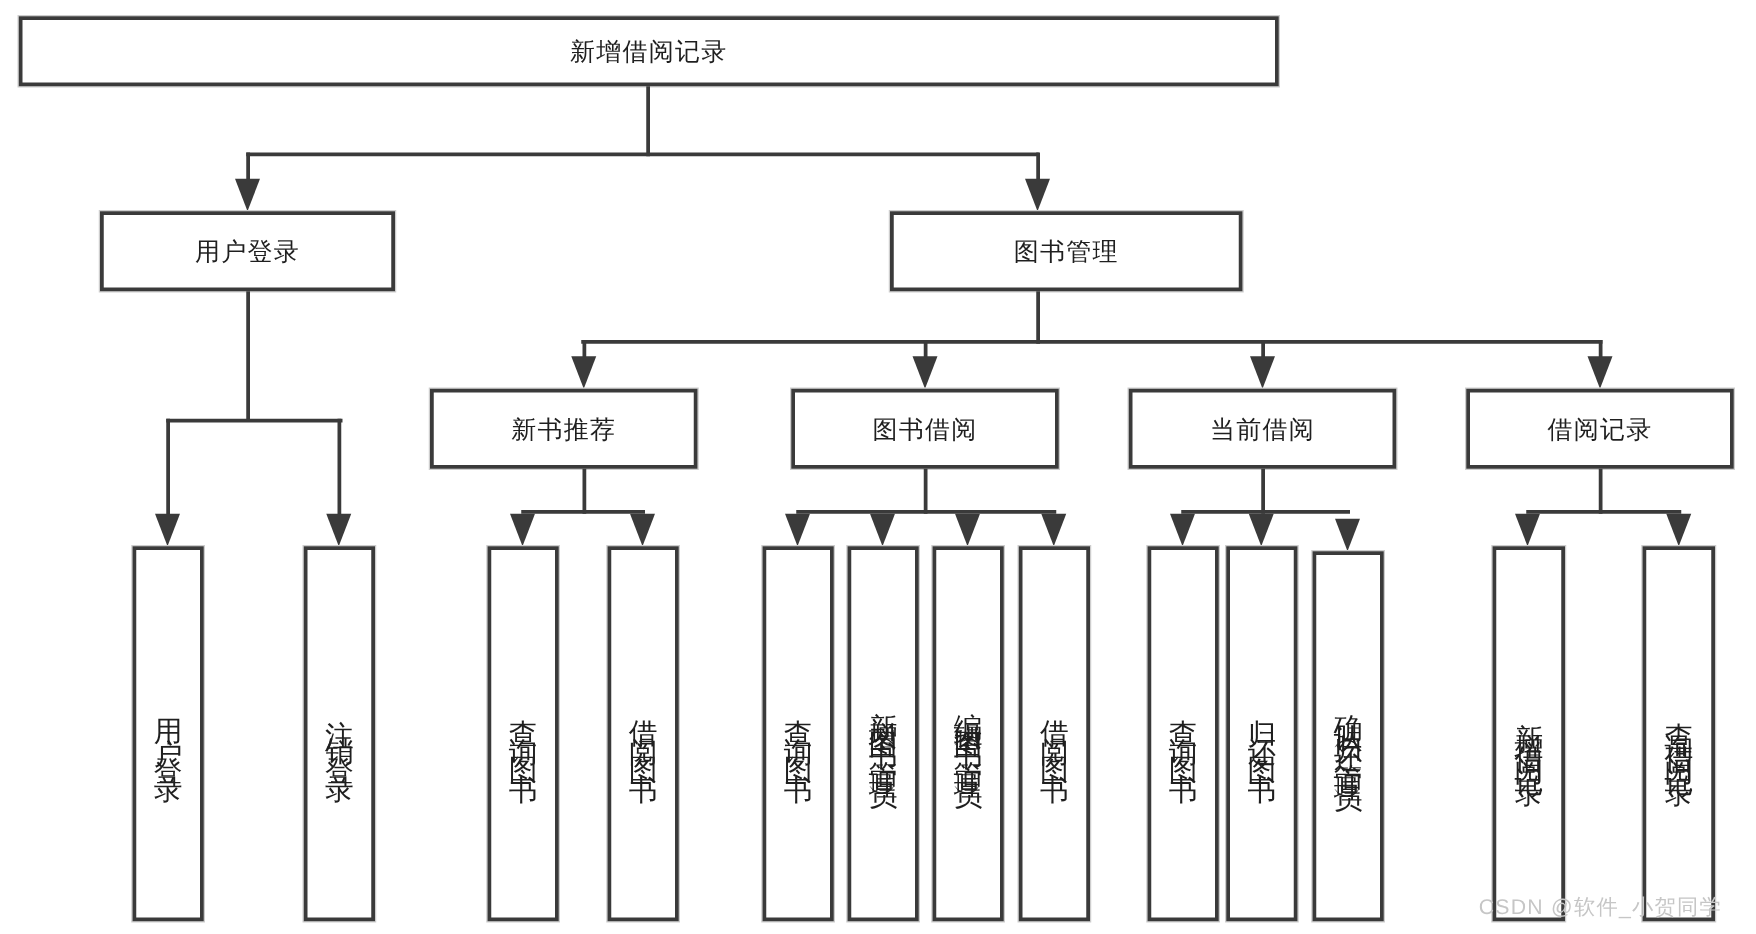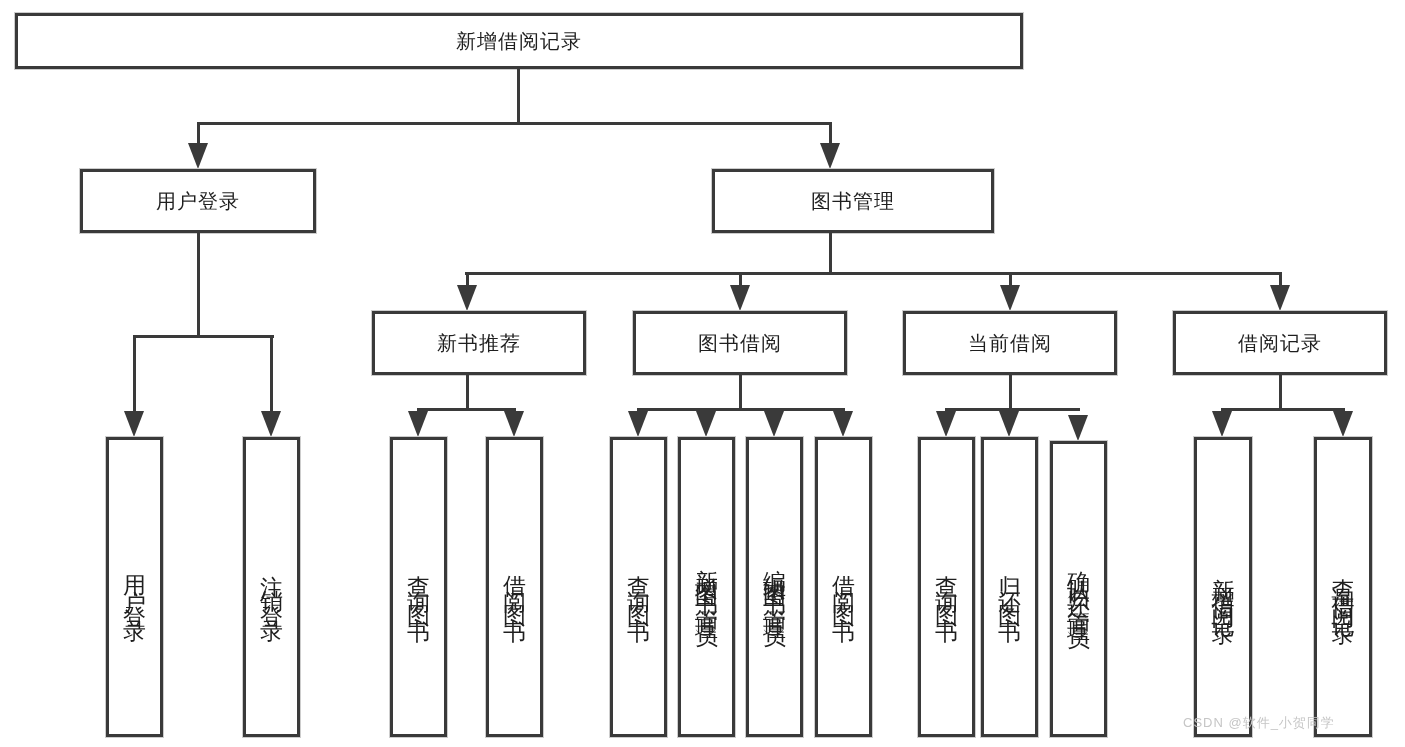--- a/index.html
+++ b/index.html
@@ -20,21 +20,21 @@
   .ls4{letter-spacing:15px;}
   .ls6{letter-spacing:9px;}
   .ls9{letter-spacing:8px;}
   .line{position:absolute;background:var(--line,#3a3a3a);}
   .arrow{
     position:absolute;width:0;height:0;
     border-left:10px solid transparent;border-right:10px solid transparent;
     border-top:26px solid var(--line,#3a3a3a);
   }
   .watermark{
-    position:absolute;left:1183px;top:714px;font-size:13px;letter-spacing:1px;
+    position:absolute;left:1183px;top:714px;font-size:17px;letter-spacing:1px;
     color:var(--wm,#c6c6c6);z-index:5;white-space:nowrap;
   }
 </style>
 </head>
 <body>
 
 <div class="canvas">
 
   <div class="node hnode root">
     <span>新增借阅记录</span>
@@ -65,21 +65,21 @@
   <div class="line" style="left:465px;top:272px;width:817px;height:3px;"></div>
   <div class="line" style="left:466px;top:272px;width:3px;height:16px;"></div>
   <div class="arrow" style="left:457px;top:285px;"></div>
   <div class="line" style="left:739px;top:272px;width:3px;height:16px;"></div>
   <div class="arrow" style="left:730px;top:285px;"></div>
   <div class="line" style="left:1009px;top:272px;width:3px;height:16px;"></div>
   <div class="arrow" style="left:1000px;top:285px;"></div>
   <div class="line" style="left:1279px;top:272px;width:3px;height:16px;"></div>
   <div class="arrow" style="left:1270px;top:285px;"></div>
 
-  <div class="node hnode" style="left:372px;top:311px;width:214px;height:64px;">
+  <div class="node hnode" style="left:344px;top:311px;width:214px;height:64px;">
     <span>新书推荐</span>
   </div>
   <div class="node hnode" style="left:903px;top:311px;width:214px;height:64px;">
     <span>当前借阅</span>
   </div>
   <div class="node hnode" style="left:633px;top:311px;width:214px;height:64px;">
     <span>图书借阅</span>
   </div>
   <div class="node hnode" style="left:1173px;top:311px;width:214px;height:64px;">
     <span>借阅记录</span>

